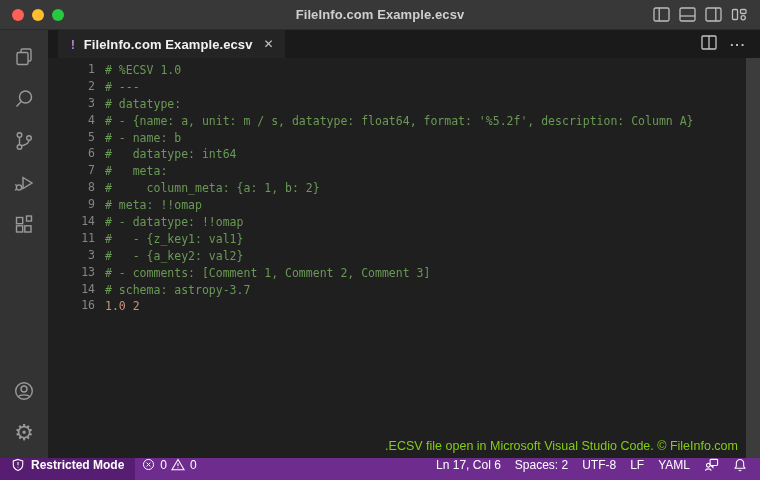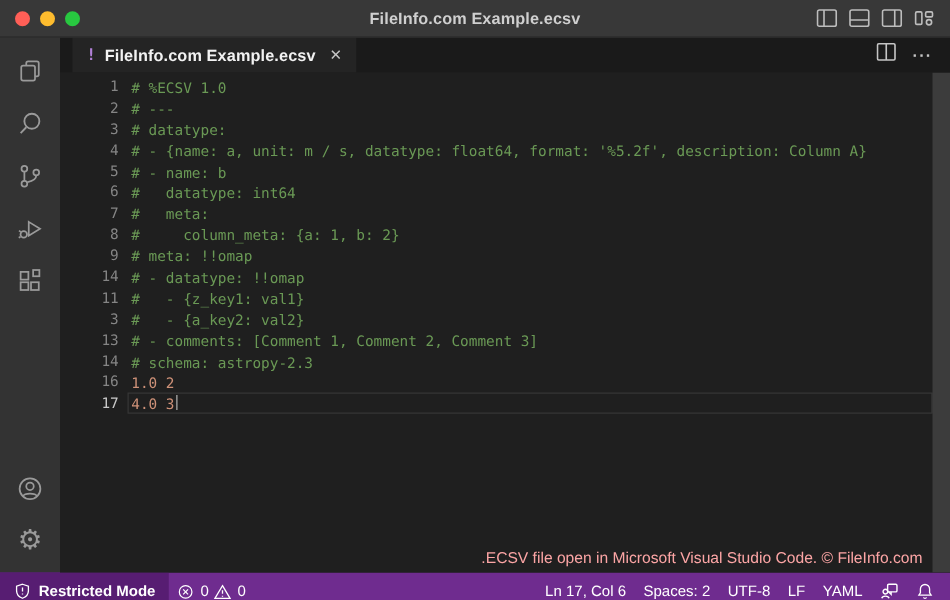--- a/index.html
+++ b/index.html
@@ -44,27 +44,27 @@
   .code-lines{position:absolute;top:3px;left:0;right:14px;}
   .row{display:flex;height:16.9px;line-height:16.9px;white-space:pre;cursor:text;}
   .gutter{flex:0 0 47px;text-align:right;color:#858585;padding-right:0;}
   .code{flex:1;margin-left:7px;padding-left:2px;border:1px solid transparent;}
   .row.comment .code{color:var(--comment-green);}
   .row.data .code{color:var(--data-salmon);}
   .row.active .gutter{color:#c8c8c8;}
   .row.active .code{border-color:rgba(255,255,255,0.10);}
   .cursor{display:inline-block;width:1.5px;height:12px;background:#aeafad;vertical-align:-1px;margin-left:1px;}
   .scrollbar{position:absolute;top:0;right:0;width:14px;bottom:0;background:rgba(121,121,121,0.32);cursor:pointer;}
-  .watermark{position:absolute;right:22px;bottom:5px;color:#fca5a5;font-family:"Liberation Sans",sans-serif;font-size:12.5px;}
+  .watermark{position:absolute;right:22px;bottom:5px;color:#84cc16;font-family:"Liberation Sans",sans-serif;font-size:12.5px;}
 
   
   .statusbar{flex:0 0 22px;background:var(--status-bar);display:flex;align-items:stretch;color:#ffffff;font-size:12px;}
   .sb-left{display:flex;align-items:stretch;}
   .sb-right{margin-left:auto;display:flex;align-items:stretch;padding-right:6px;}
-  .sb-item{display:flex;align-items:flex-end;gap:4px;padding:0 7px;cursor:pointer;white-space:nowrap;}
+  .sb-item{display:flex;align-items:flex-start;gap:4px;padding:0 7px;cursor:pointer;white-space:nowrap;}
   .restricted{background:var(--restricted-segment);padding:0 11px;gap:6px;font-weight:bold;}
   .sb-item svg{display:block;}
   .problem-num{margin-left:1px;}
 </style>
 </head>
 <body>
 
 <div class="window">
 
   <div class="titlebar">
@@ -183,23 +183,22 @@
             <div class="row comment"><span class="gutter">4</span><span class="code"># - {name: a, unit: m / s, datatype: float64, format: '%5.2f', description: Column A}</span></div>
             <div class="row comment"><span class="gutter">5</span><span class="code"># - name: b</span></div>
             <div class="row comment"><span class="gutter">6</span><span class="code">#   datatype: int64</span></div>
             <div class="row comment"><span class="gutter">7</span><span class="code">#   meta:</span></div>
             <div class="row comment"><span class="gutter">8</span><span class="code">#     column_meta: {a: 1, b: 2}</span></div>
             <div class="row comment"><span class="gutter">9</span><span class="code"># meta: !!omap</span></div>
             <div class="row comment"><span class="gutter">14</span><span class="code"># - datatype: !!omap</span></div>
             <div class="row comment"><span class="gutter">11</span><span class="code">#   - {z_key1: val1}</span></div>
             <div class="row comment"><span class="gutter">3</span><span class="code">#   - {a_key2: val2}</span></div>
             <div class="row comment"><span class="gutter">13</span><span class="code"># - comments: [Comment 1, Comment 2, Comment 3]</span></div>
-            <div class="row comment"><span class="gutter">14</span><span class="code"># schema: astropy-2.3</span></div>
+            <div class="row comment"><span class="gutter">14</span><span class="code"># schema: astropy-3.7</span></div>
             <div class="row data"><span class="gutter">16</span><span class="code">1.0 2</span></div>
-            <div class="row data active"><span class="gutter">17</span><span class="code">4.0 3<span class="cursor"></span></span></div>
           </div>
         <div class="scrollbar"></div>
         <div class="watermark">.ECSV file open in Microsoft Visual Studio Code. © FileInfo.com</div>
       </div>
 
     </div>
   </div>
 
   <div class="statusbar">
     <div class="sb-left">

